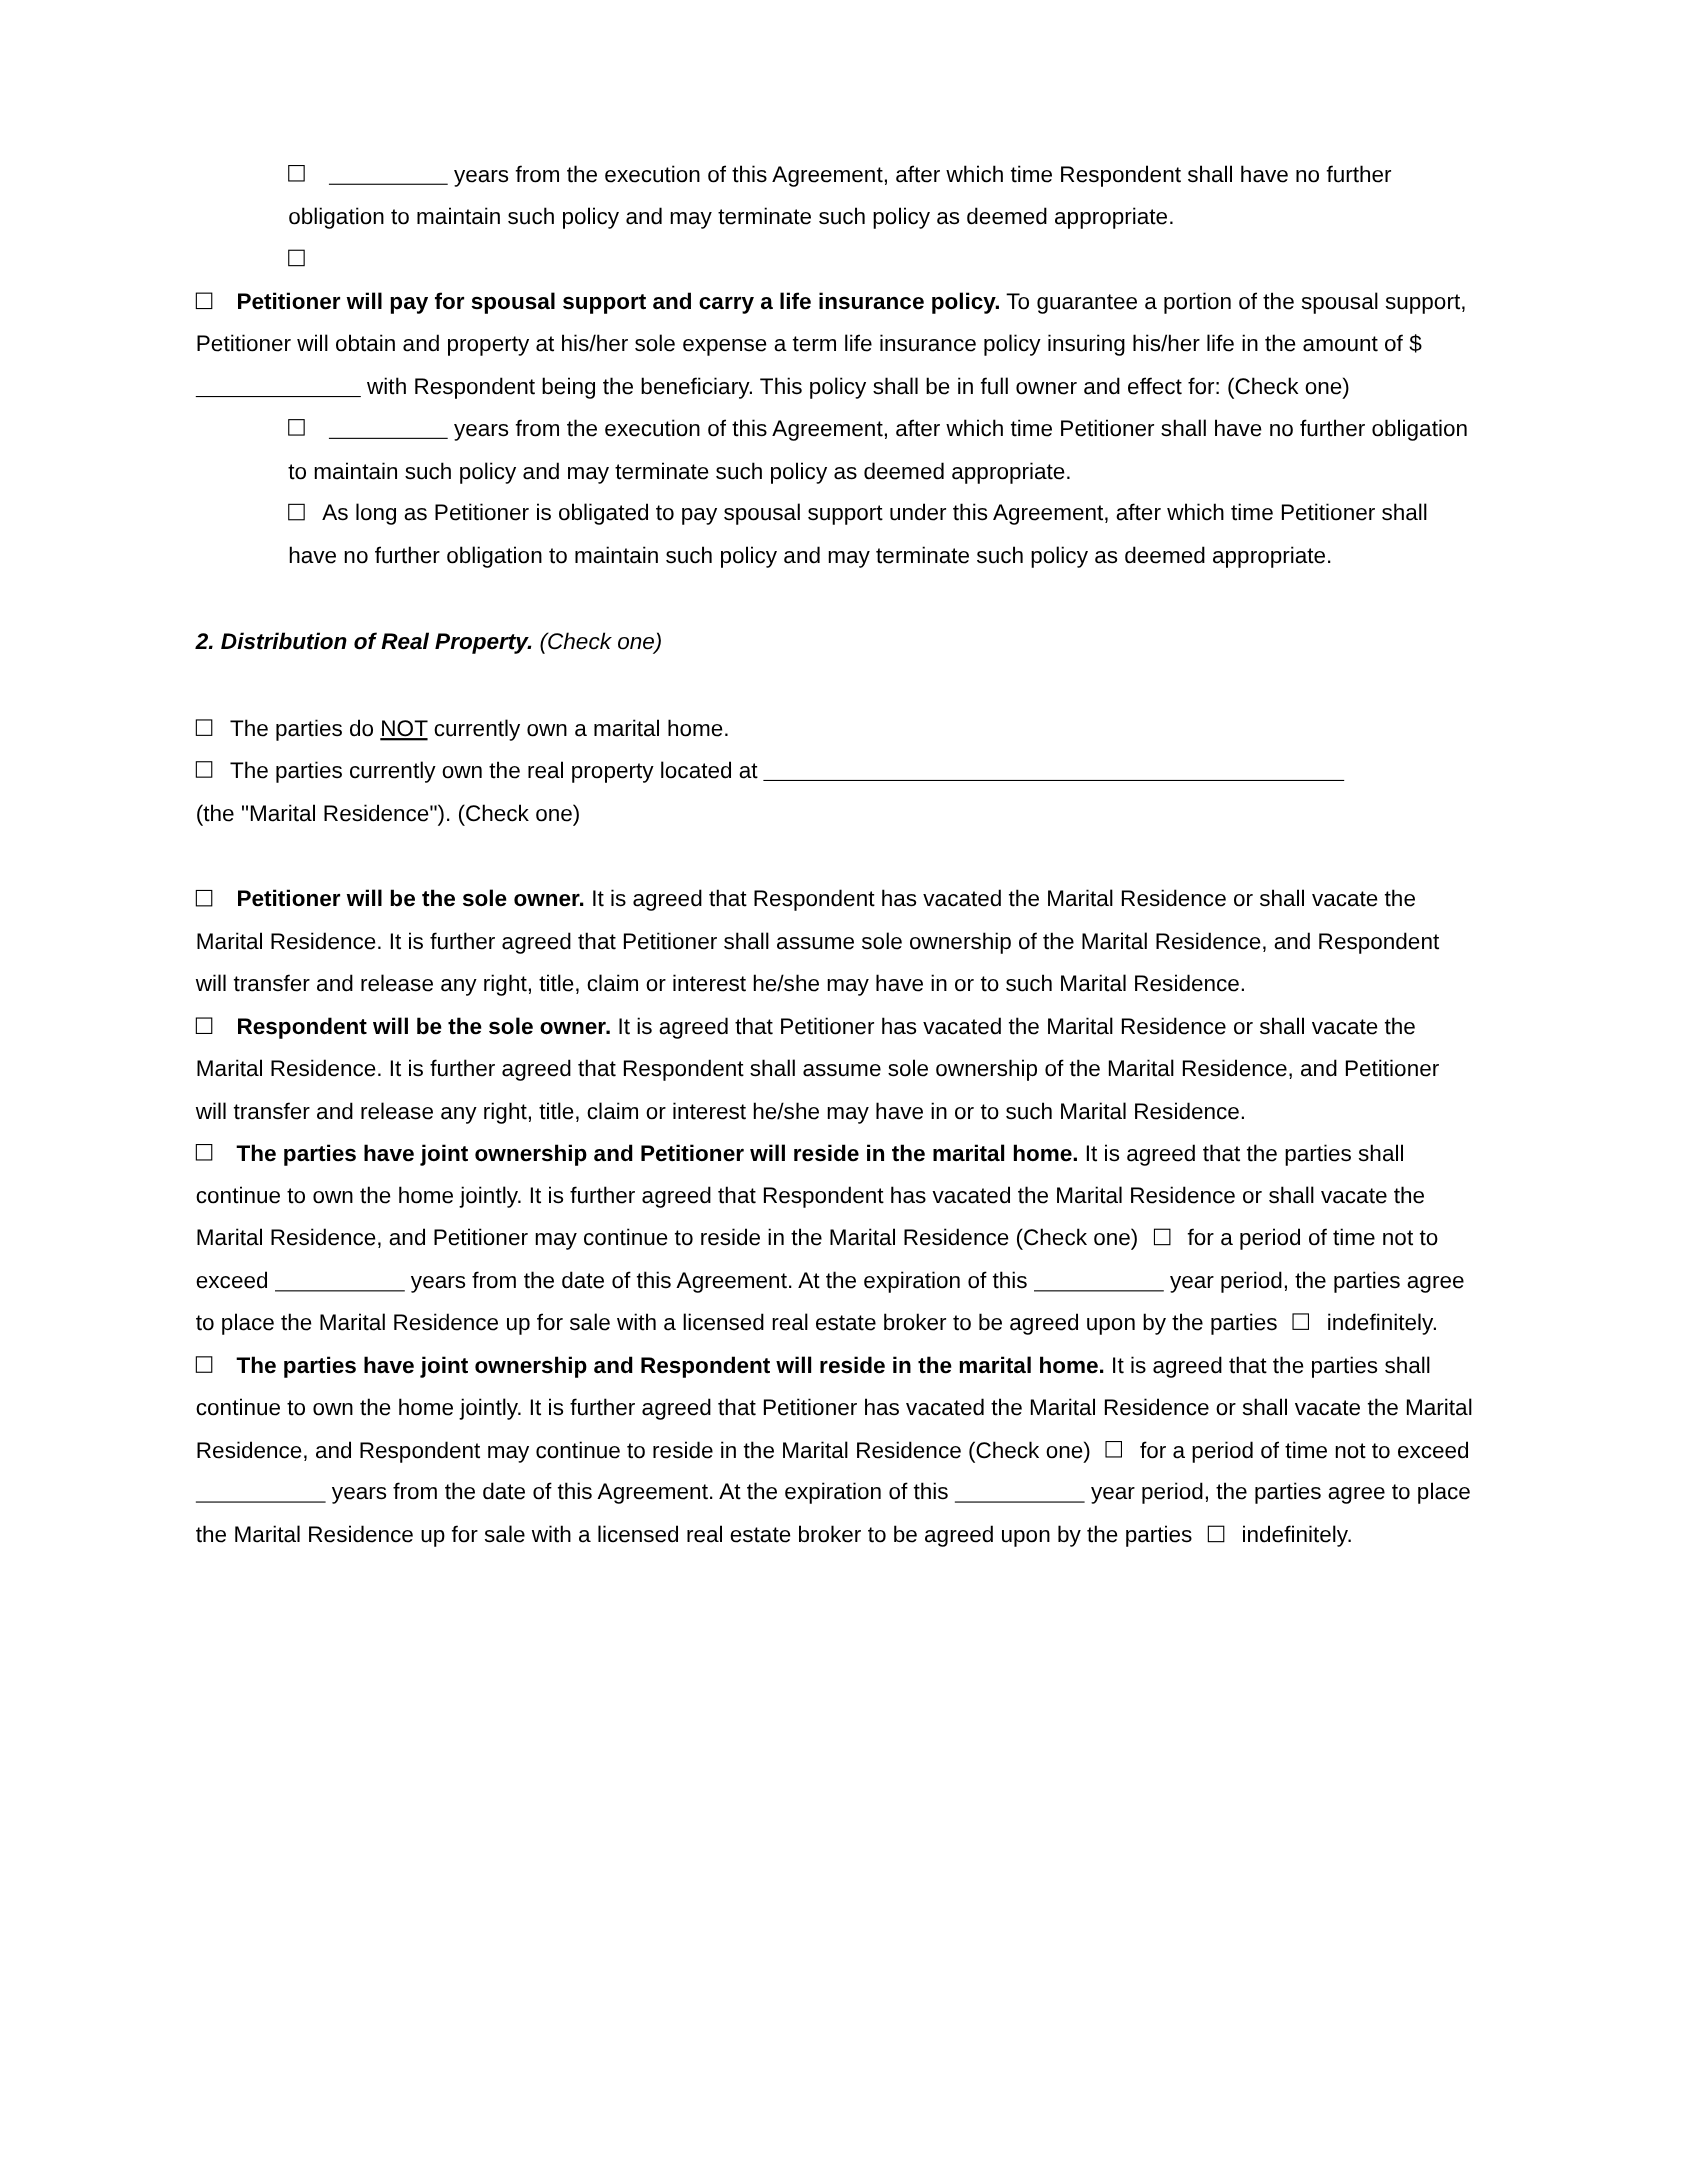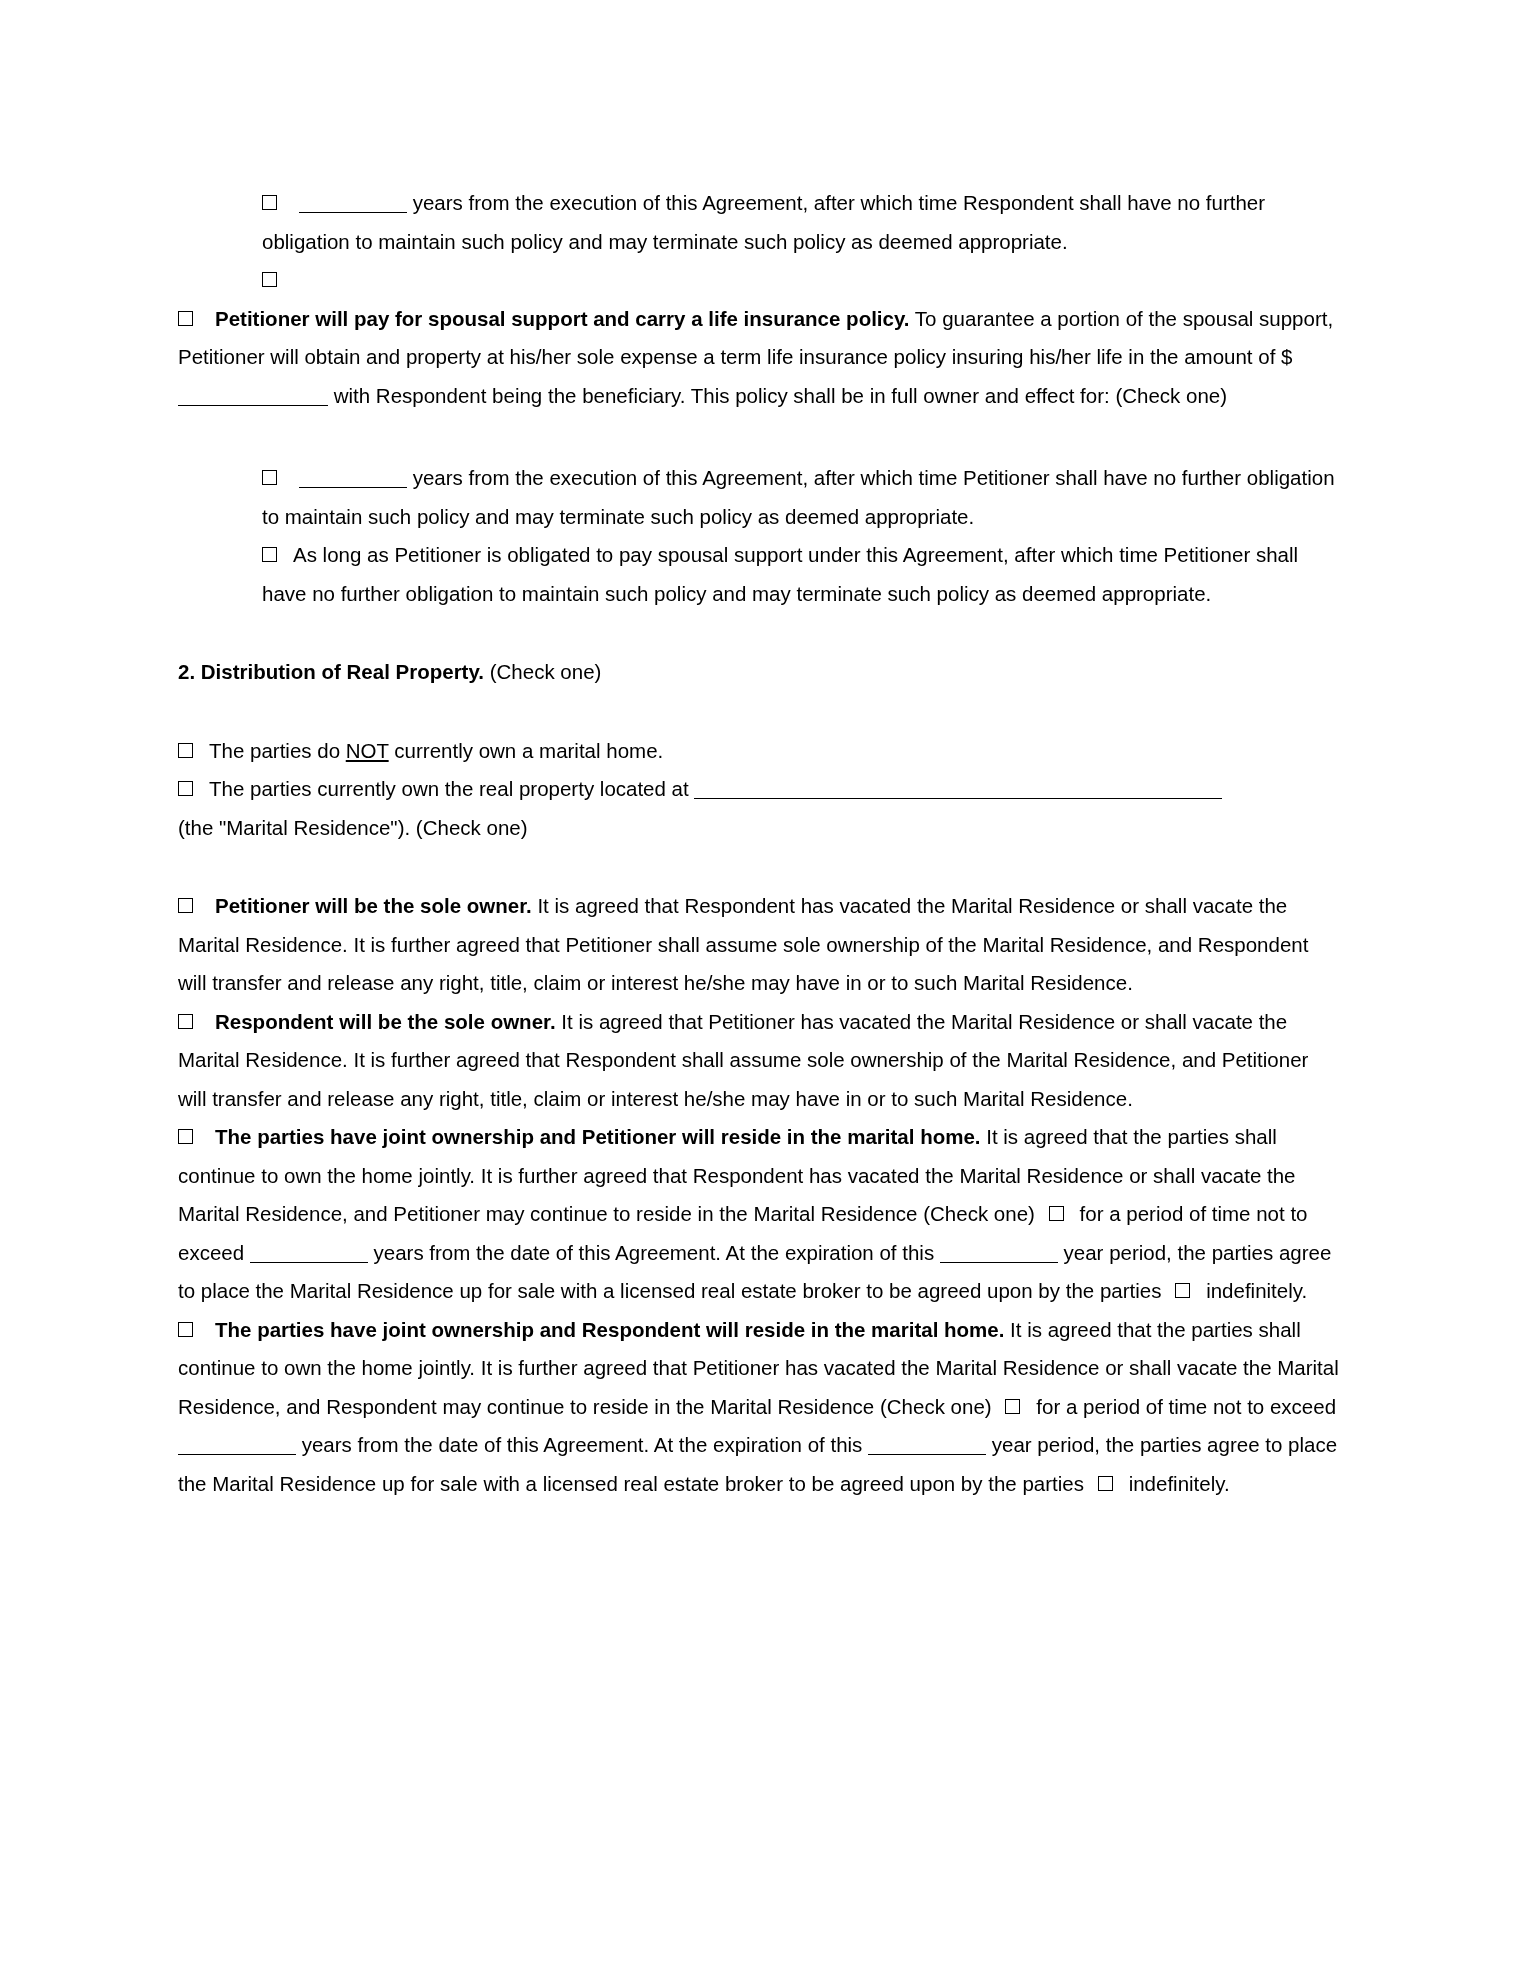--- a/index.html
+++ b/index.html
@@ -28,21 +28,20 @@
     text-align: left;
   }
   
   .para {
     margin: 0;
     text-align: left;
   }
   
   .indent {
     margin-left: 84px;
-    margin-top: 44px;
   }
   
   .indent2 {
   }
   
   .cb {
     display: inline-block;
     width: 15px;
     height: 15px;
     border: 1.6px solid #000;
@@ -65,21 +64,21 @@
   .blank-m  { width: 118px; }
   .blank-money { width: 150px; }
   
   .rule-long {
     display: inline-block;
     border-bottom: 1.8px solid #000;
     vertical-align: -3px;
     width: 528px;
   }
   .gap-lg { height: 40px; }
-  .section-head { margin: 0; }
+  .section-head { margin: 0; font-style: italic; }
   
   .cbpara { position: relative; }
 </style>
 </head>
 <body>
 
 <div class="page">
   <div class="doc-body">
 
     <div class="indent">

